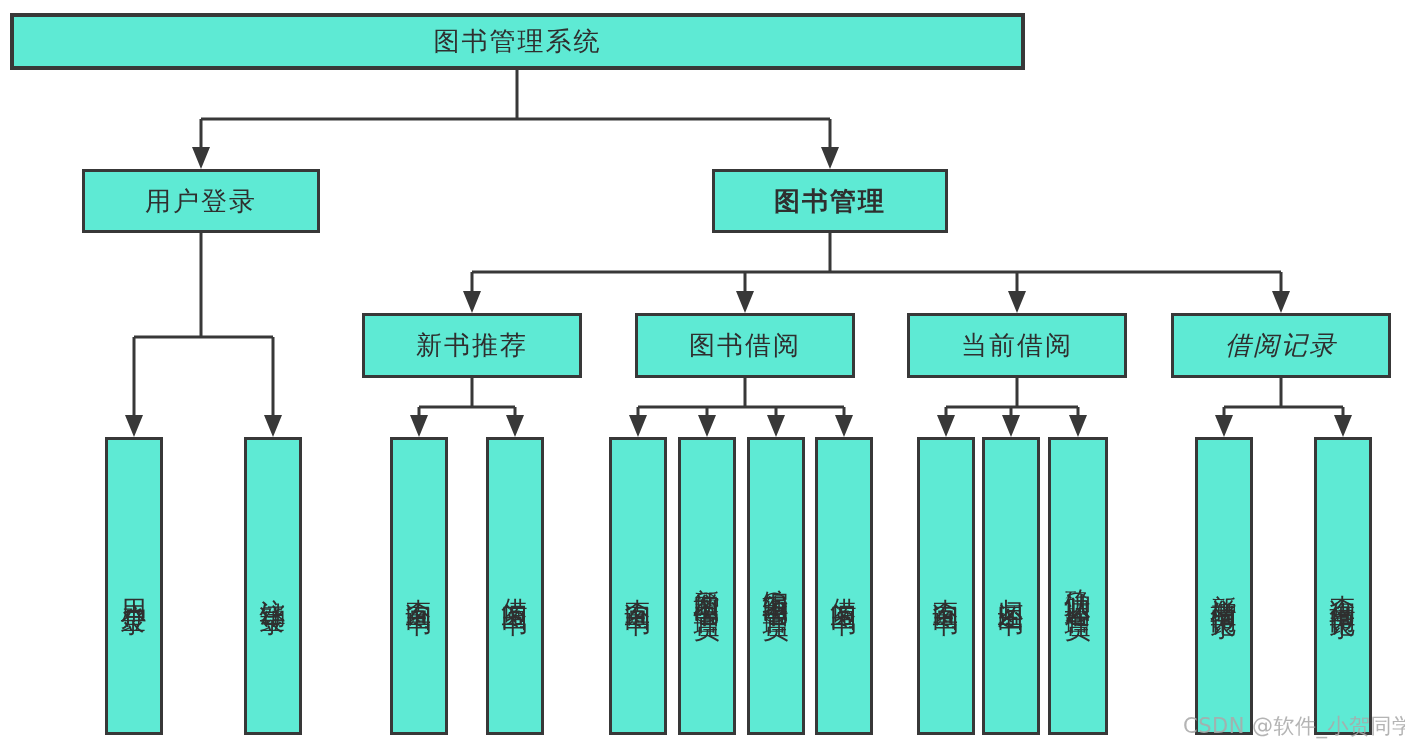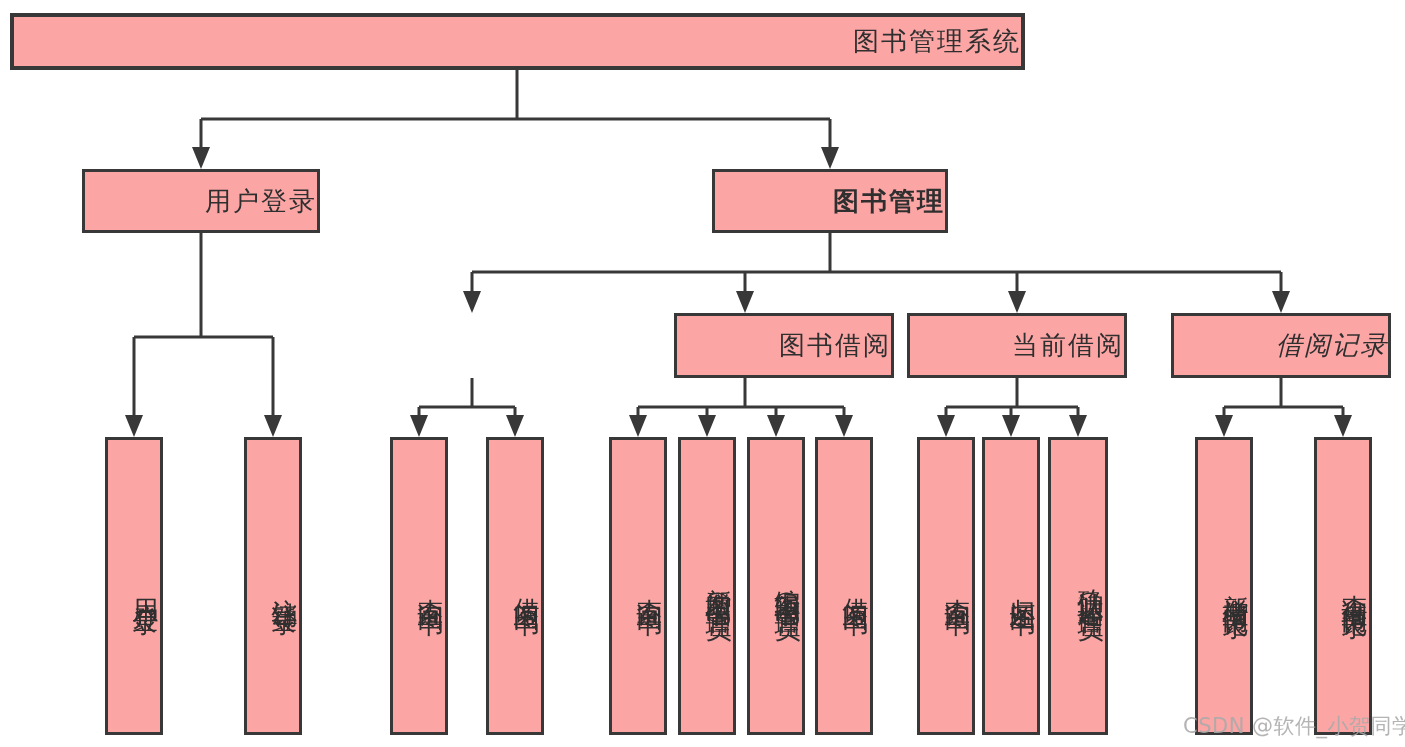--- a/index.html
+++ b/index.html
@@ -3,22 +3,22 @@
 <meta charset="utf-8">
 <style>
   html,body { margin:0; padding:0; background:#ffffff; }
   #stage {
     position:relative; width:1405px; height:747px; overflow:hidden;
     background:#ffffff;
     font-family:"DejaVu Sans","Liberation Sans",sans-serif;
   }
   #wires { position:absolute; left:0; top:0; width:1405px; height:747px; }
   .box {
-    position:absolute; box-sizing:border-box; background:#fca5a5;
-    border:3px solid #383838; display:flex; align-items:center; justify-content:flex-end;
+    position:absolute; box-sizing:border-box; background:#5eead4;
+    border:3px solid #383838; display:flex; align-items:center; justify-content:center;
     color:#2f2f2f;
   }
   .root-box { border-width:4px; }
   .hlabel { font-size:26px; letter-spacing:2px; white-space:nowrap; color:#2f2f2f; }
   .vbox { top:437px; height:298px; }
   .vtext {
     writing-mode:vertical-rl; text-orientation:mixed;
     font-size:26px; letter-spacing:4px; line-height:1.08;
     white-space:nowrap; color:#2f2f2f;
   }
@@ -57,21 +57,24 @@
     <span class="hlabel">图书管理系统</span>
   </div>
 
   <div class="box" style="left:82px; top:169px; width:238px; height:64px;">
     <span class="hlabel">用户登录</span>
   </div>
   <div class="box" style="left:712px; top:169px; width:236px; height:64px;font-weight:bold;">
     <span class="hlabel">图书管理</span>
   </div>
 
-  <div class="box" style="left:635px; top:313px; width:220px; height:65px;margin-left:39px;">
+  <div class="box" style="left:362px; top:313px; width:220px; height:65px;">
+    <span class="hlabel">新书推荐</span>
+  </div>
+  <div class="box" style="left:635px; top:313px; width:220px; height:65px;">
     <span class="hlabel">图书借阅</span>
   </div>
   <div class="box" style="left:907px; top:313px; width:220px; height:65px;">
     <span class="hlabel">当前借阅</span>
   </div>
   <div class="box" style="left:1171px; top:313px; width:220px; height:65px;font-style:italic;">
     <span class="hlabel">借阅记录</span>
   </div>
 
   <div class="box vbox" style="left:105px; width:58px;">

